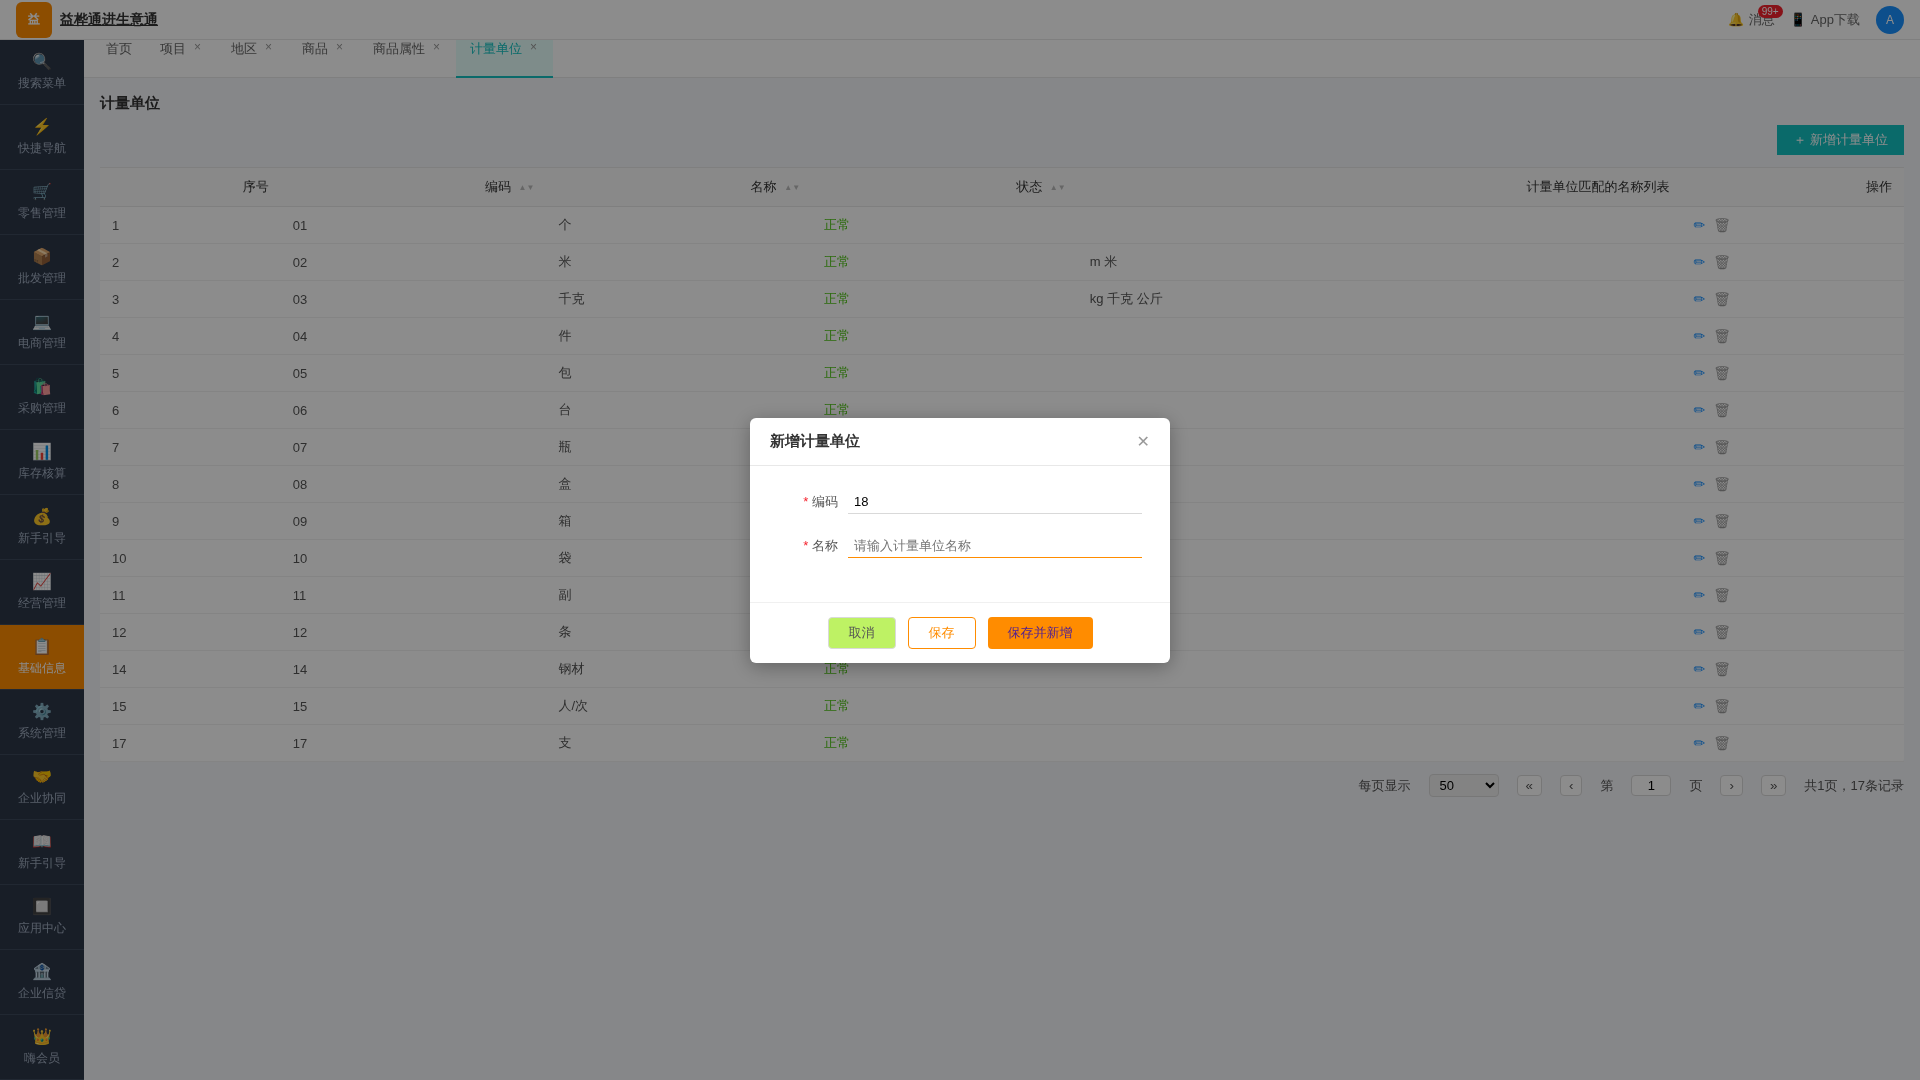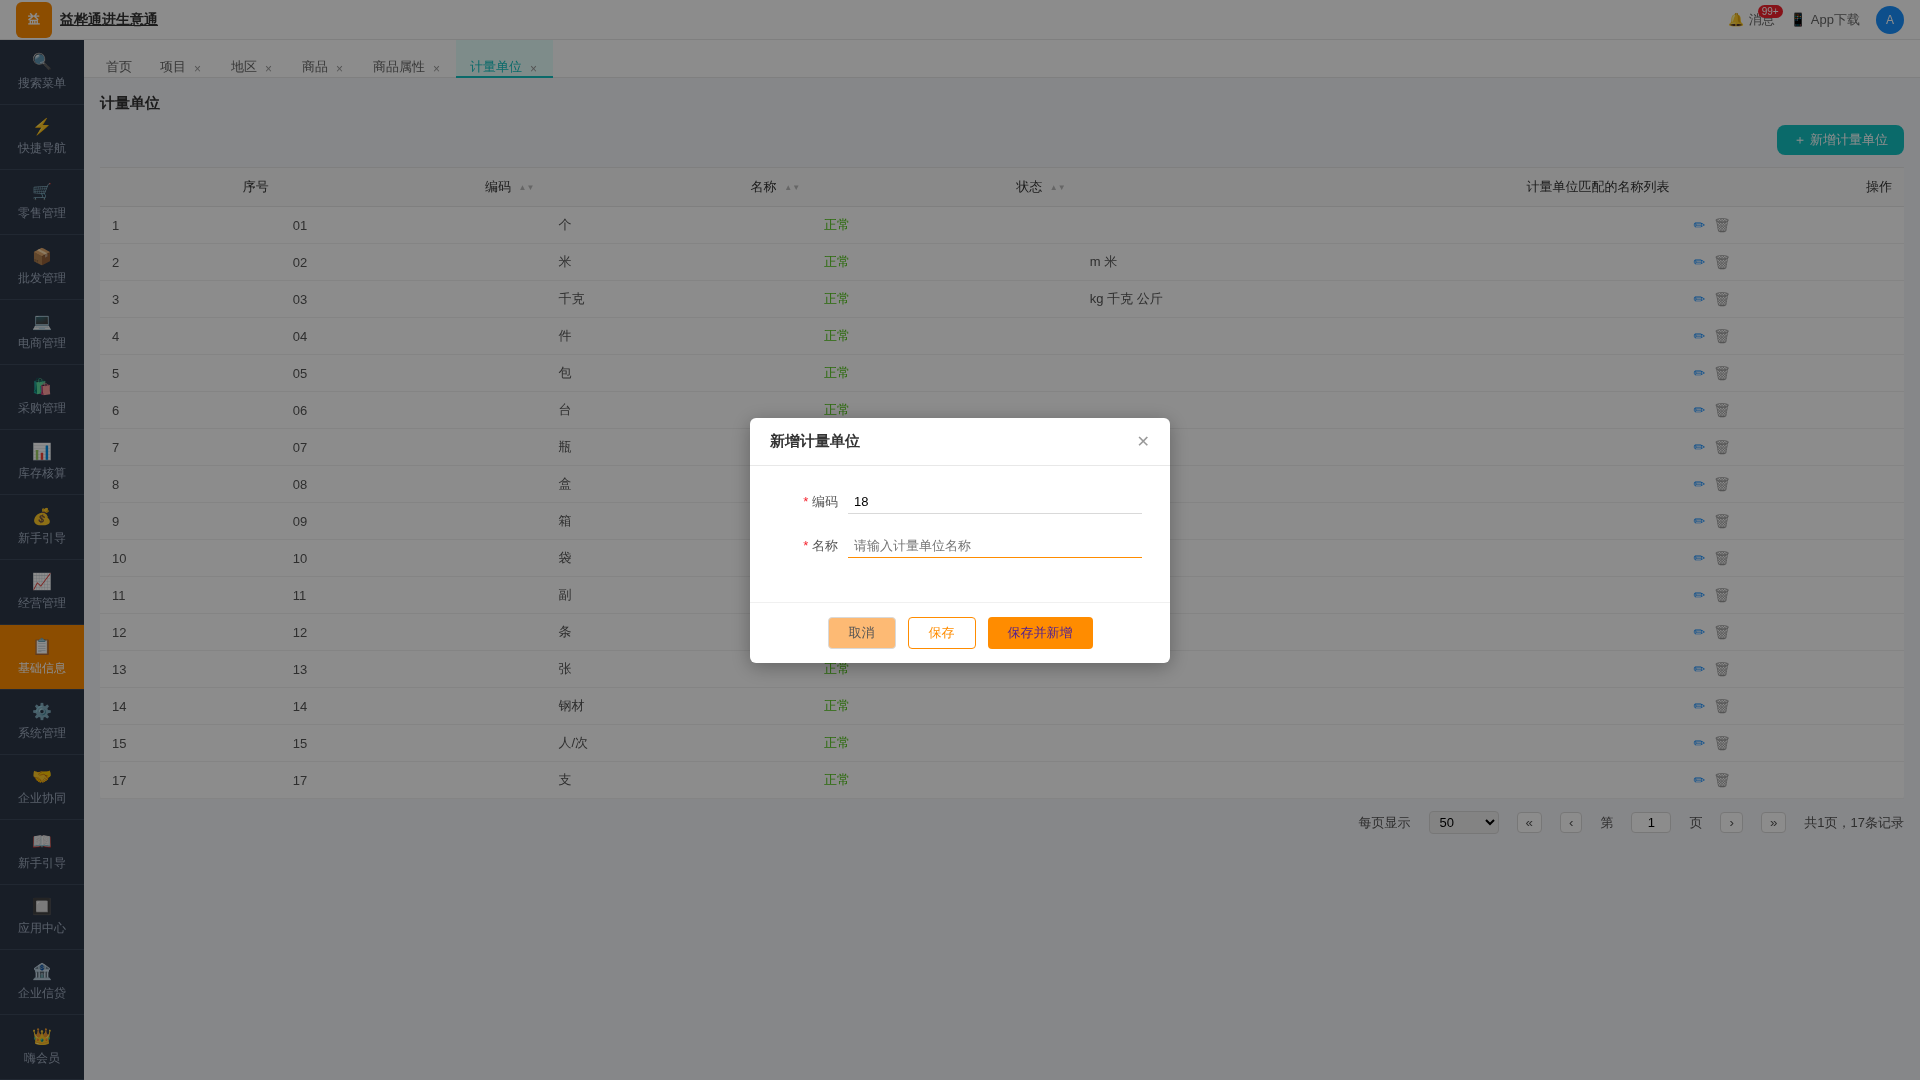--- a/index.html
+++ b/index.html
@@ -123,21 +123,21 @@
     .tab-bar {
       background: #fff;
       border-bottom: 1px solid #e8e8e8;
       display: flex;
       align-items: center;
       padding: 0 8px;
       height: 38px;
     }
     .tab-item {
       display: flex;
-      align-items: flex-end;
+      align-items: flex-start;
       gap: 6px;
       padding: 0 14px;
       height: 38px;
       cursor: pointer;
       font-size: 13px;
       color: #666;
       border-bottom: 2px solid transparent;
       white-space: nowrap;
     }
     .tab-item.active {
@@ -174,21 +174,21 @@
       display: flex;
       justify-content: flex-end;
       margin-bottom: 12px;
     }
 
     .btn-add {
       background: #13c2c2;
       color: #fff;
       border: none;
       padding: 6px 16px;
-      border-radius: 8px;
+      border-radius: 0;
       cursor: pointer;
       font-size: 13px;
     }
 
     
     .data-table {
       width: 100%;
       background: #fff;
       border-radius: 4px;
       border-collapse: collapse;
@@ -349,21 +349,21 @@
     }
     .modal-footer {
       padding: 14px 20px;
       display: flex;
       justify-content: center;
       gap: 12px;
       border-top: 1px solid #f0f0f0;
     }
     .btn-cancel {
       border: 1px solid #d9d9d9;
-      background: #fdba74;
+      background: #bef264;
       padding: 6px 20px;
       border-radius: 4px;
       cursor: pointer;
       font-size: 13px;
       color: #555;
     }
     .btn-save {
       border: 1px solid #ff8c00;
       background: #fff;
       padding: 6px 20px;
@@ -669,33 +669,20 @@
       <td><span class="status-normal">正常</span></td>
       <td></td>
       <td>
         <div class="action-btns">
           <span class="action-edit">✏</span>
           <span class="action-delete">🗑</span>
         </div>
       </td>
     </tr>
             <tr>
-      <td>13</td>
-      <td>13</td>
-      <td>张</td>
-      <td><span class="status-normal">正常</span></td>
-      <td></td>
-      <td>
-        <div class="action-btns">
-          <span class="action-edit">✏</span>
-          <span class="action-delete">🗑</span>
-        </div>
-      </td>
-    </tr>
-            <tr>
       <td>14</td>
       <td>14</td>
       <td>钢材</td>
       <td><span class="status-normal">正常</span></td>
       <td></td>
       <td>
         <div class="action-btns">
           <span class="action-edit">✏</span>
           <span class="action-delete">🗑</span>
         </div>

